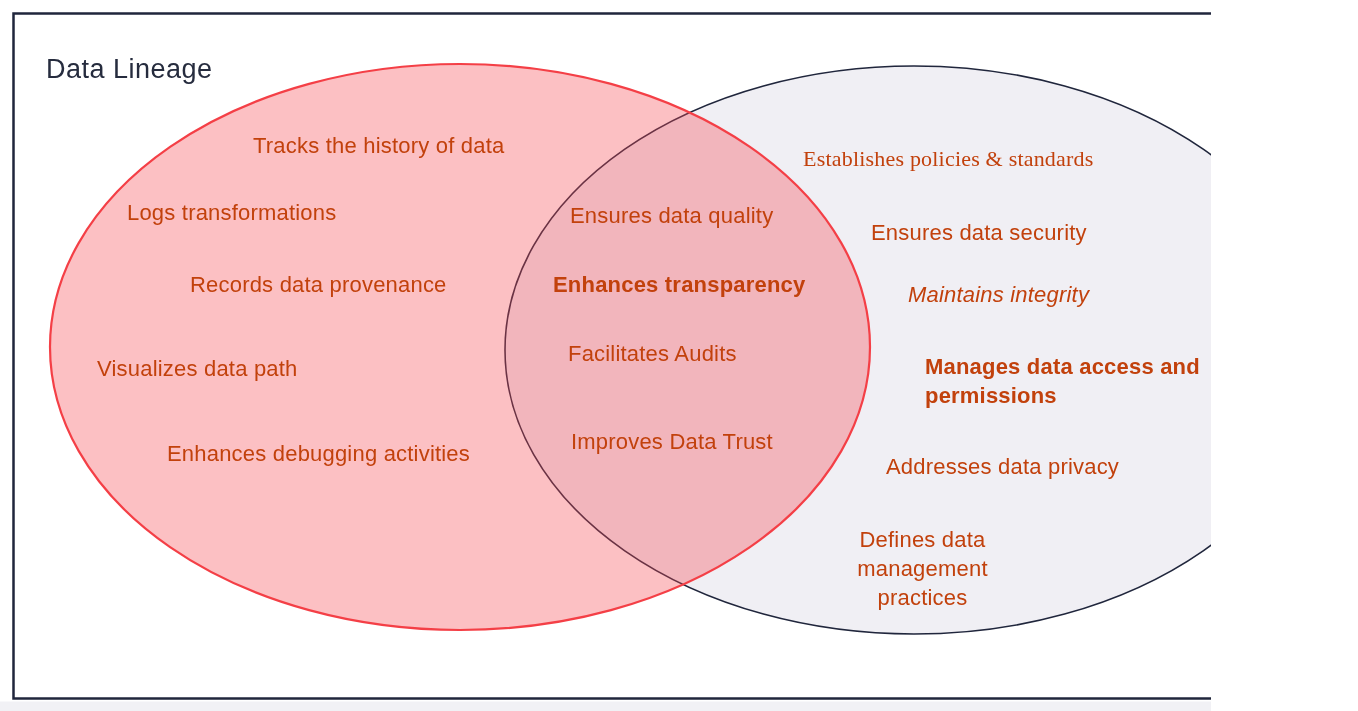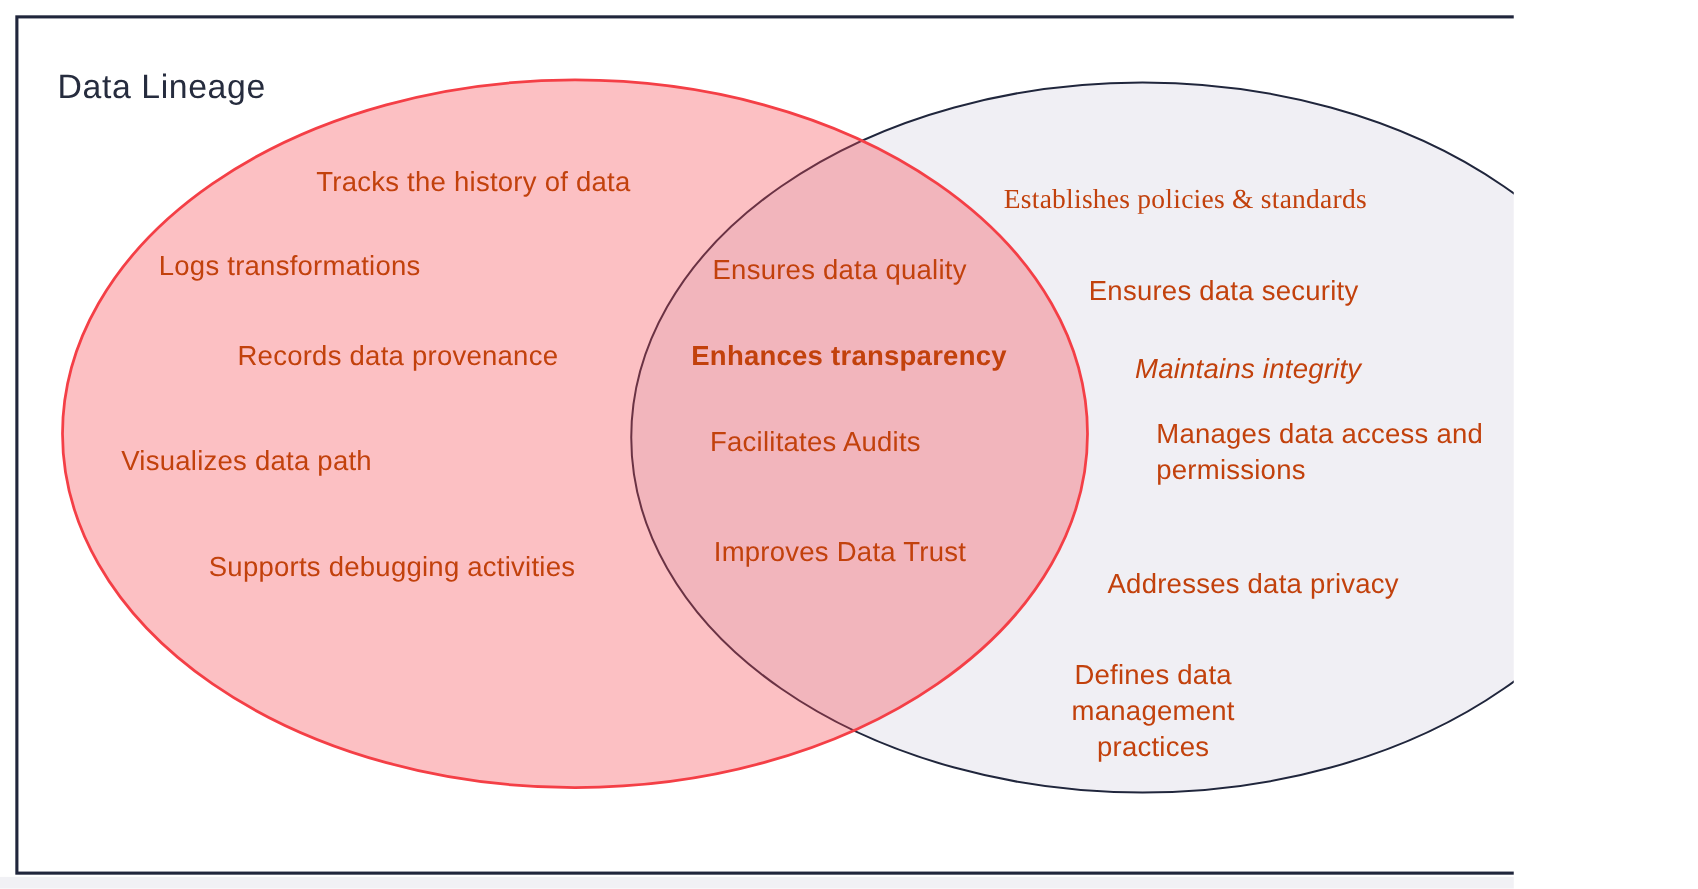--- a/index.html
+++ b/index.html
@@ -57,27 +57,27 @@
 
     <ellipse cx="460" cy="347" rx="410" ry="283" stroke-width="2.2" fill="rgba(246,75,84,0.35)" stroke="#f43f46"></ellipse>
   </svg>
 
   <div class="title" style="left:46px; top:54px;">Data Lineage</div>
 
   <div class="label" style="left:253px; top:131px;">Tracks the history of data</div>
   <div class="label" style="left:127px; top:198px;">Logs transformations</div>
   <div class="label" style="left:190px; top:270px;">Records data provenance</div>
   <div class="label" style="left:97px; top:354px;">Visualizes data path</div>
-  <div class="label" style="left:167px; top:439px;">Supports debugging activities</div>
+  <div class="label" style="left:167px; top:439px;">Enhances debugging activities</div>
 
   <div class="label" style="left:570px; top:201px;">Ensures data quality</div>
   <div class="label" style="left:553px; top:270px;font-weight:bold;">Enhances transparency</div>
   <div class="label" style="left:568px; top:339px;">Facilitates Audits</div>
   <div class="label" style="left:571px; top:427px;">Improves Data Trust</div>
 
   <div class="label" style="left:803px; top:144px;font-family:Liberation Serif, serif;">Establishes policies &amp; standards</div>
   <div class="label" style="left:871px; top:218px;">Ensures data security</div>
   <div class="label" style="left:908px; top:280px;font-style:italic;">Maintains integrity</div>
-  <div class="label wrap" style="left:925px; top:332px; width:305px;">Manages data access and permissions</div>
+  <div class="label wrap" style="left:925px; top:352px; width:305px;font-weight:bold;">Manages data access and permissions</div>
   <div class="label" style="left:886px; top:452px;">Addresses data privacy</div>
   <div class="label wrap" style="left:835px; top:525px; width:175px;text-align:center;">Defines data management practices</div>
 
 </div>
 
 </body></html>

